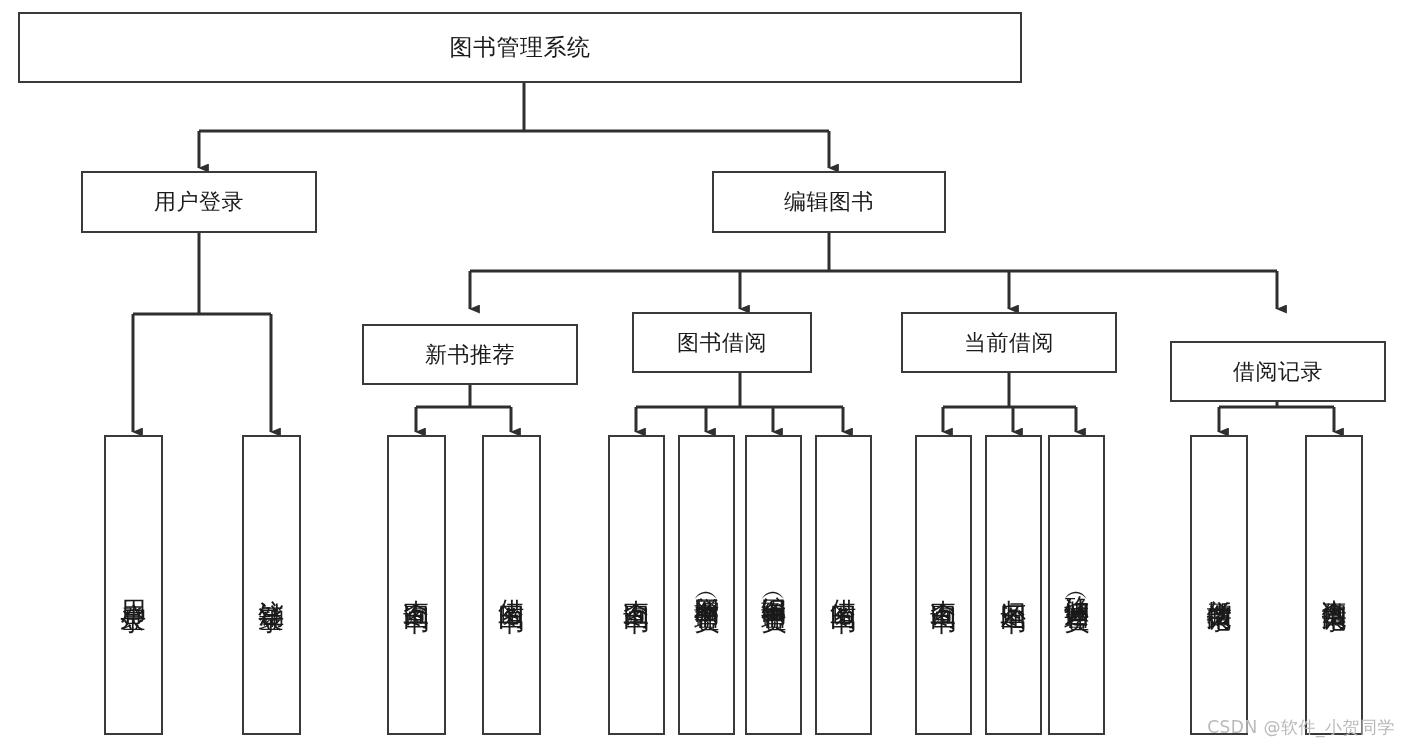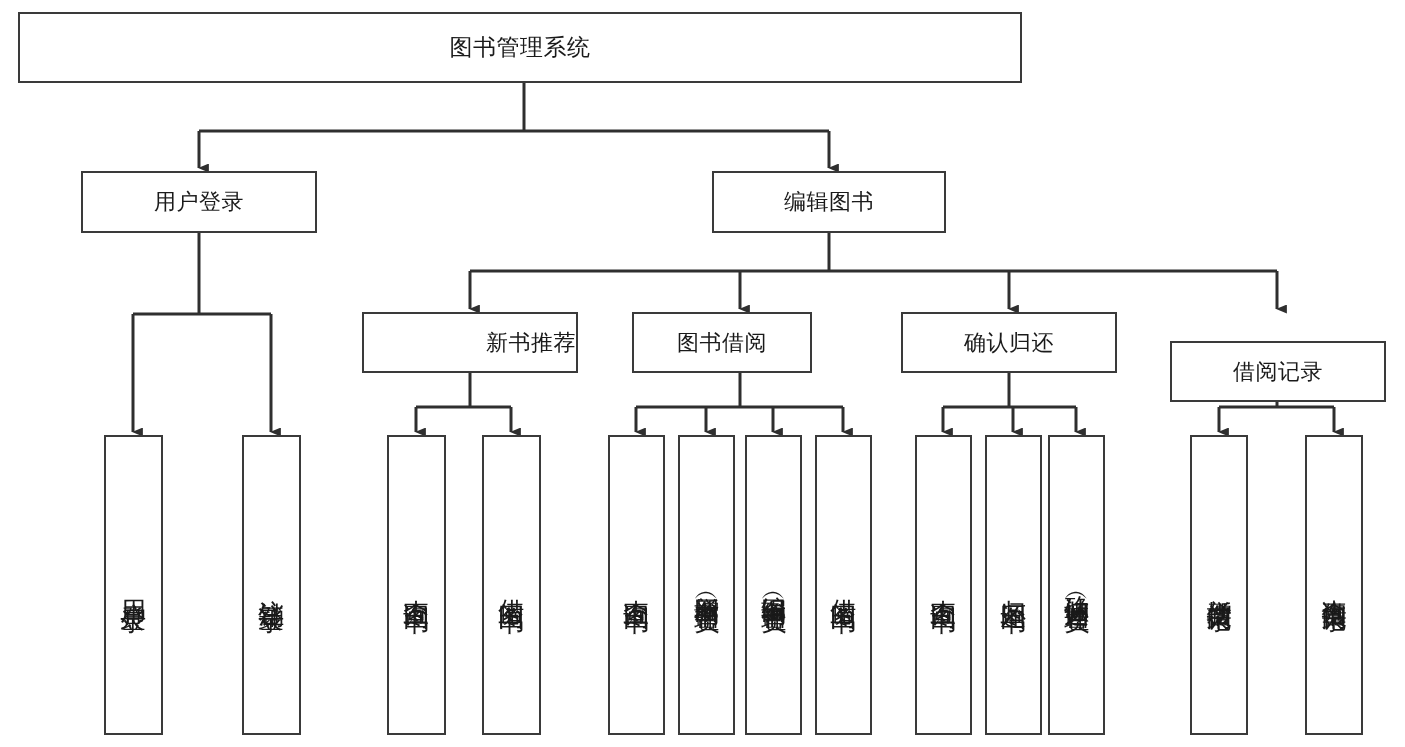--- a/index.html
+++ b/index.html
@@ -138,28 +138,28 @@
     <span class="label">图书管理系统</span>
   </div>
 
   <div class="node horiz" style="left:81px; top:171px; width:236px; height:62px;">
     <span class="label">用户登录</span>
   </div>
   <div class="node horiz" style="left:712px; top:171px; width:234px; height:62px;">
     <span class="label">编辑图书</span>
   </div>
 
-  <div class="node horiz" style="left:362px; top:312px; width:216px; height:61px;justify-content:flex-end;">
+  <div class="node horiz" style="left:362px; top:324px; width:216px; height:61px;">
     <span class="label">新书推荐</span>
   </div>
   <div class="node horiz" style="left:632px; top:312px; width:180px; height:61px;">
     <span class="label">图书借阅</span>
   </div>
   <div class="node horiz" style="left:901px; top:312px; width:216px; height:61px;">
-    <span class="label">确认归还</span>
+    <span class="label">当前借阅</span>
   </div>
   <div class="node horiz" style="left:1170px; top:312px; width:216px; height:61px;margin-top:29px;">
     <span class="label">借阅记录</span>
   </div>
 
   <div class="node vert" style="left:104px; top:435px; width:59px; height:300px;">
     <span class="label">用户登录</span>
   </div>
   <div class="node vert" style="left:242px; top:435px; width:59px; height:300px;">
     <span class="label">注销登录</span>
@@ -195,13 +195,14 @@
     <span class="label">确认归还（管理员）</span>
   </div>
 
   <div class="node vert tall" style="left:1190px; top:435px; width:58px; height:300px;">
     <span class="label">新增借阅记录</span>
   </div>
   <div class="node vert tall" style="left:1305px; top:435px; width:58px; height:300px;">
     <span class="label">查询借阅记录</span>
   </div>
 
+  <div id="watermark">CSDN @软件_小贺同学</div>
 </div>
 
 </body></html>

